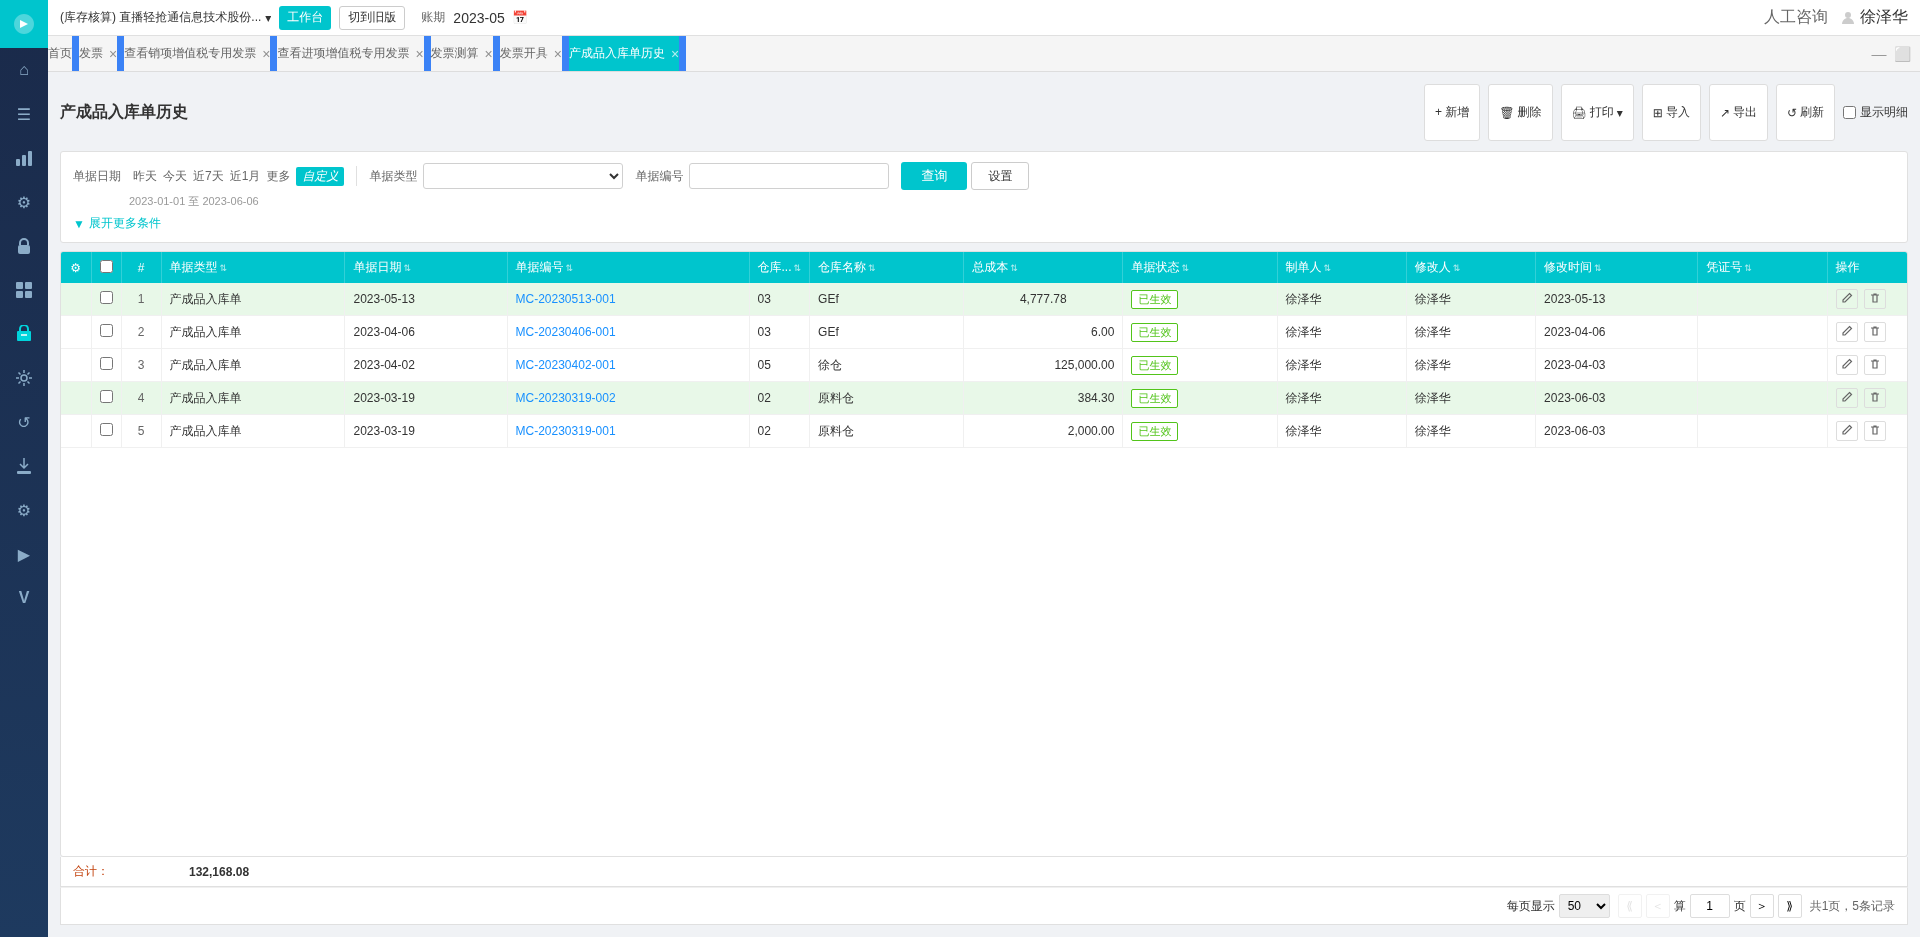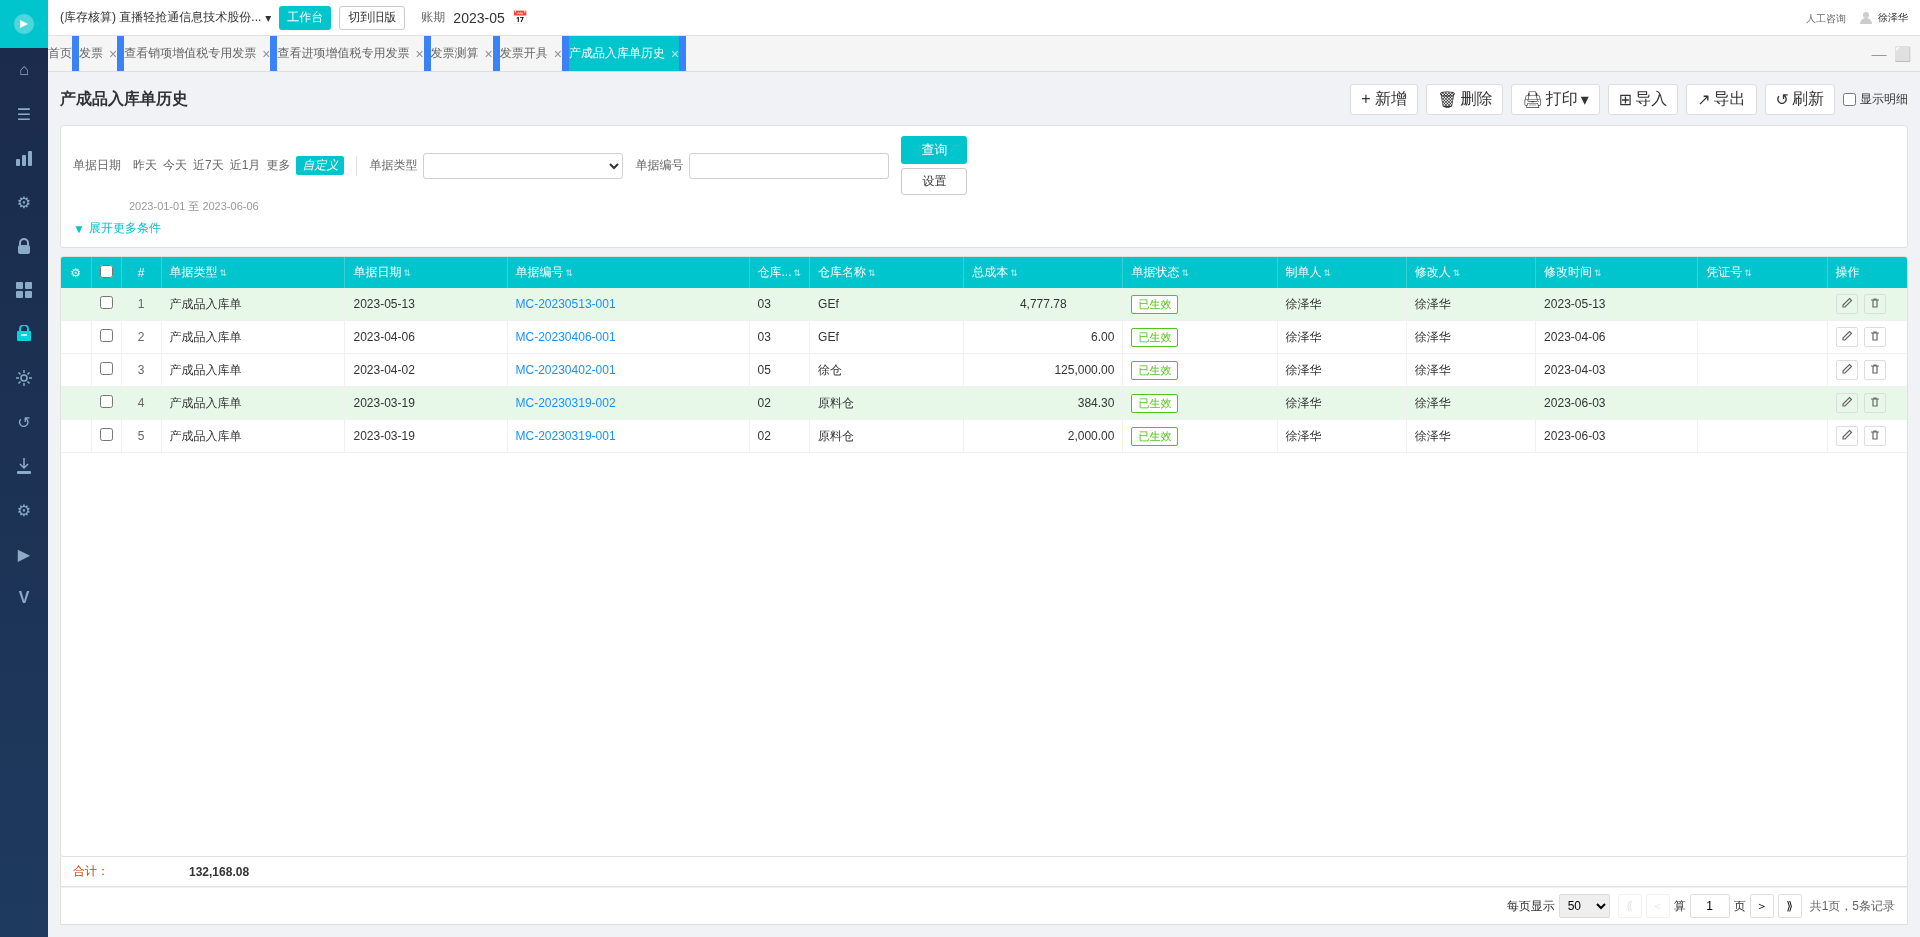--- a/index.html
+++ b/index.html
@@ -83,21 +83,21 @@
     .btn-switch {
       background: #fff;
       color: #333;
       border: 1px solid #ccc;
     }
     .topbar-right {
       margin-left: auto;
       display: flex;
       align-items: flex-end;
       gap: 12px;
-      font-size: 10px;
+      font-size: 16px;
       color: #666;
     }
     .topbar-right .user-info {
       display: flex;
       align-items: center;
       gap: 4px;
       color: #333;
     }
 
     
@@ -168,26 +168,26 @@
     }
     .page-actions {
       display: flex;
       align-items: center;
       gap: 8px;
     }
     .action-btn {
       display: flex;
       align-items: center;
       gap: 3px;
-      padding: 4px 10px;
+      padding: 19px 10px;
       border: 1px solid #ddd;
       background: #fff;
       border-radius: 3px;
       cursor: pointer;
-      font-size: 16px;
+      font-size: 12px;
       color: #333;
     }
     .checkbox-label { display: flex; align-items: center; gap: 4px; font-size: 12px; }
 
     
     .filter-bar {
       background: #fff;
       border: 1px solid #e0e0e0;
       border-radius: 3px;
       padding: 10px 12px;
@@ -263,21 +263,21 @@
       background: #fff;
       color: #333;
       border: 1px solid #ccc;
       padding: 4px 16px;
       border-radius: 3px;
       cursor: pointer;
       font-size: 12px;
     }
     .query-actions {
       display: flex;
-      flex-direction: column;
+      flex-direction: row;
       gap: 4px;
     }
 
     
     .table-wrapper {
       flex: 1;
       background: #fff;
       border: 1px solid #e0e0e0;
       border-radius: 3px;
       overflow: auto;

